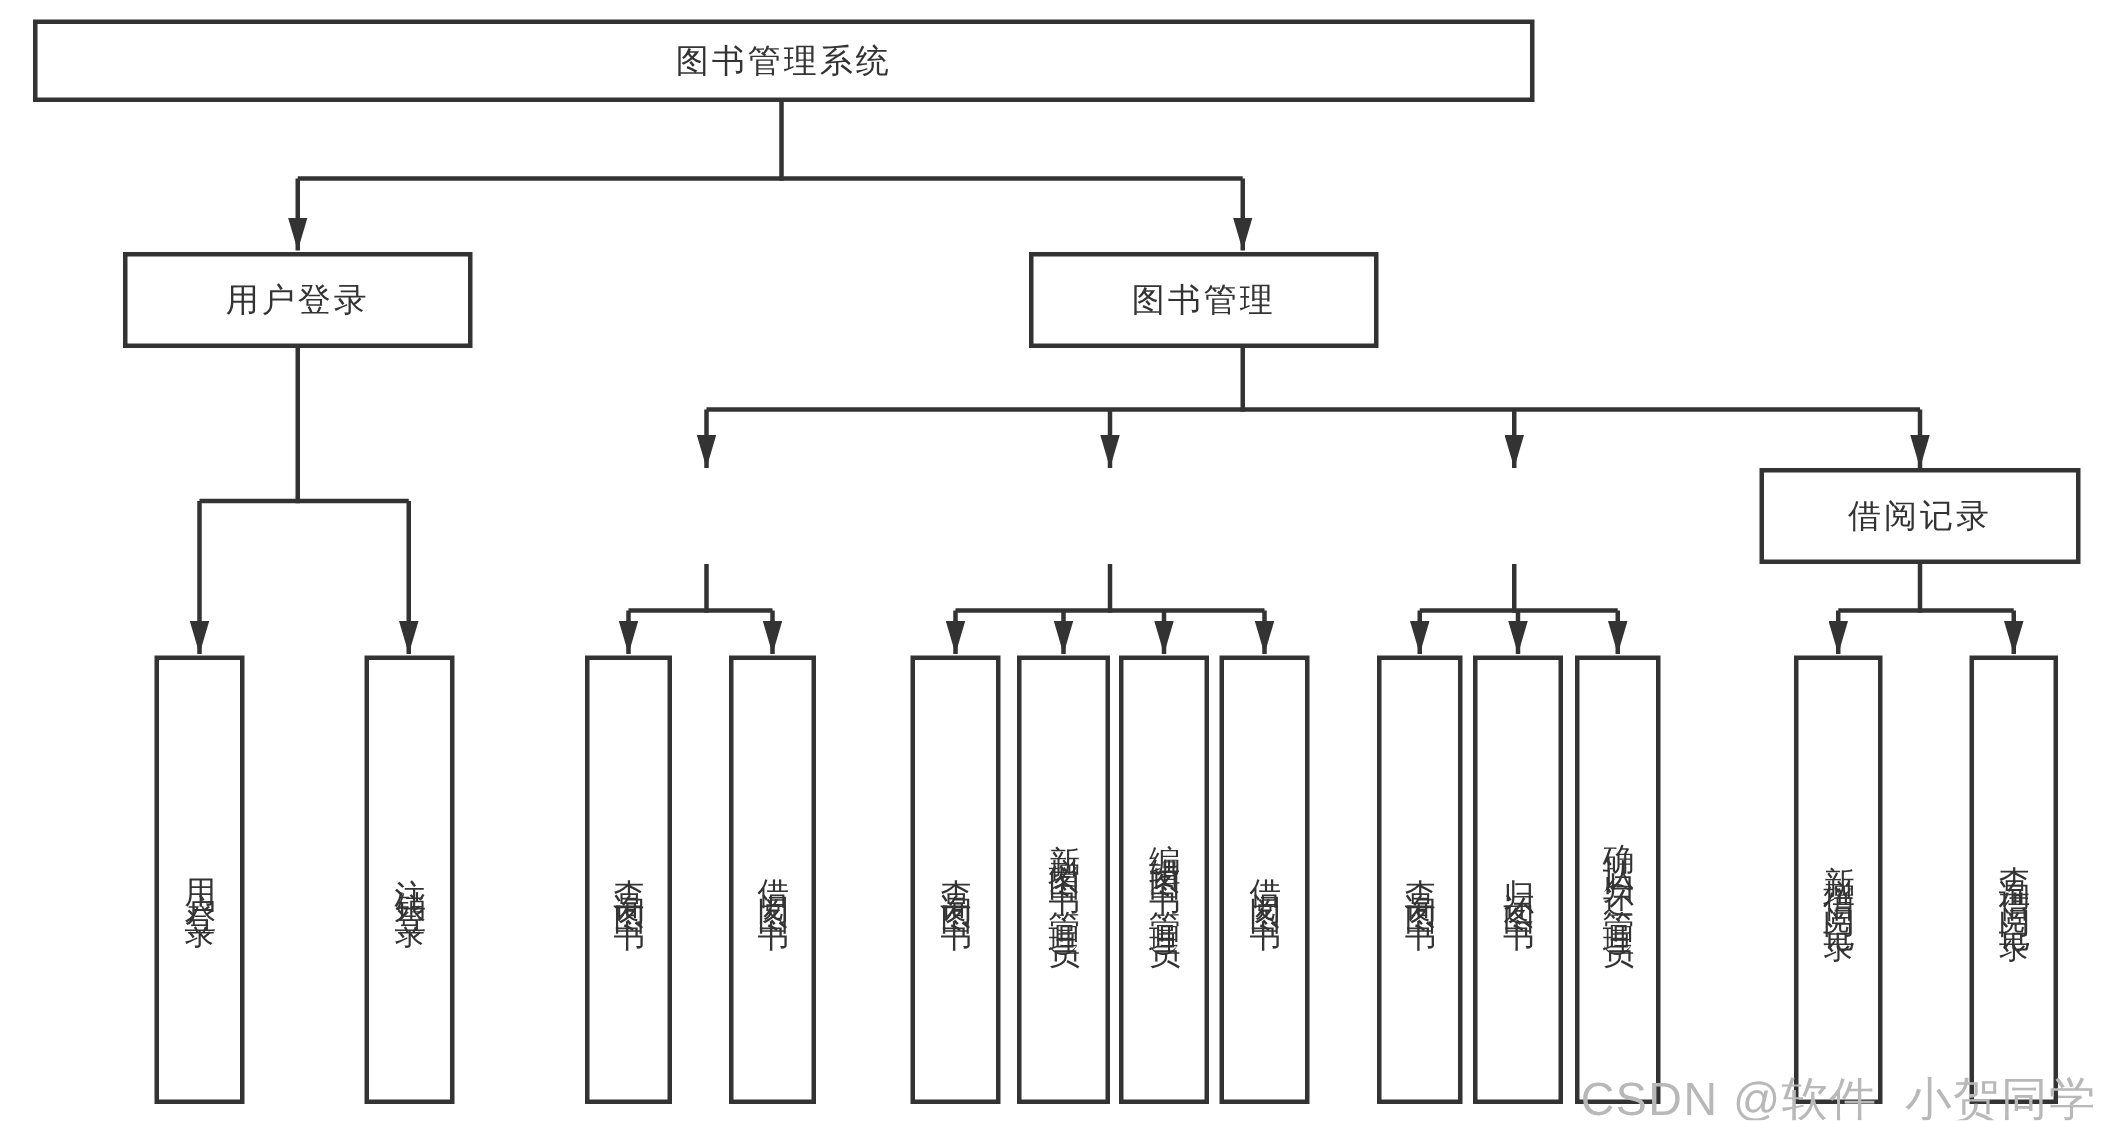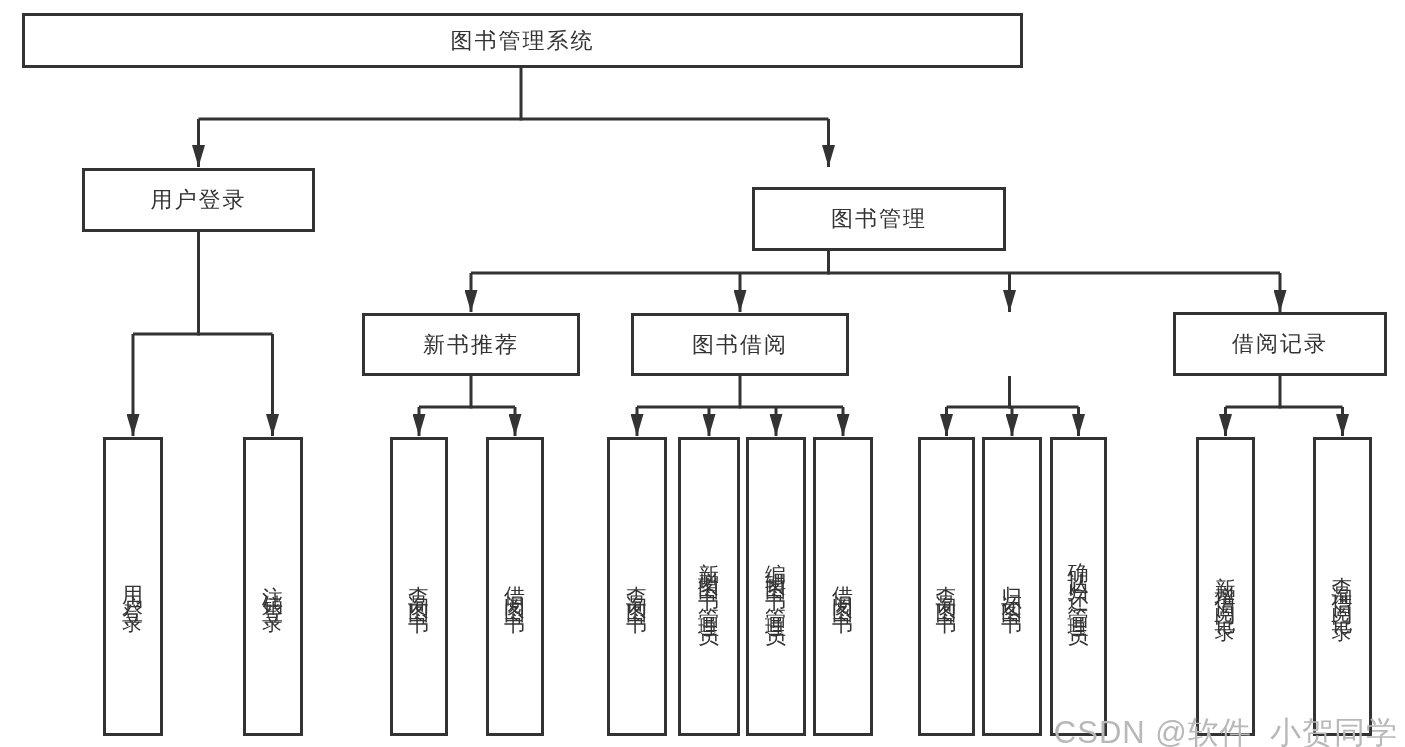--- a/index.html
+++ b/index.html
@@ -89,24 +89,22 @@
       <path d="M1280 376 L1280 408.5"></path>
       <path d="M1225.5 407 L1342.5 407"></path>
       <path d="M1225.5 407 L1225.5 436" marker-end="url(#arrow)"></path>
       <path d="M1342.5 407 L1342.5 436" marker-end="url(#arrow)"></path>
     </g>
   </svg>
 
   <div class="hbox" style="left:22px; top:13px; width:1001px; height:55px;">图书管理系统</div>
 
   <div class="hbox" style="left:82px; top:168px; width:233px; height:64px;">用户登录</div>
-  <div class="hbox" style="left:752px; top:168px; width:254px; height:64px;margin-top:19px;">图书管理</div>
+  <div class="hbox" style="left:686px; top:168px; width:233px; height:64px;">图书管理</div>
 
-  <div class="hbox" style="left:362px; top:313px; width:218px; height:63px;">新书推荐</div>
-  <div class="hbox" style="left:631px; top:313px; width:218px; height:63px;">图书借阅</div>
   <div class="hbox" style="left:1173px; top:312px; width:214px; height:64px;">借阅记录</div>
 
   <div class="vbox" style="left:103px; width:60px;">用户登录</div>
   <div class="vbox" style="left:243px; width:60px;">注销登录</div>
 
   <div class="vbox" style="left:390px; width:58px;">查询图书</div>
   <div class="vbox" style="left:486px; width:58px;">借阅图书</div>
 
   <div class="vbox" style="left:607px; width:60px;">查询图书</div>
   <div class="vbox" style="left:678px; width:62px;">新增图书（管理员）</div>

